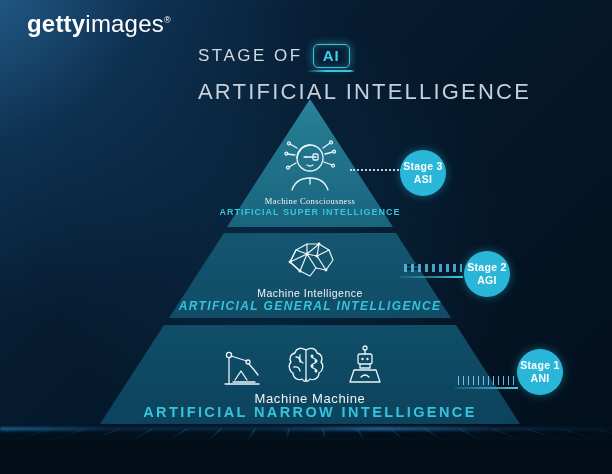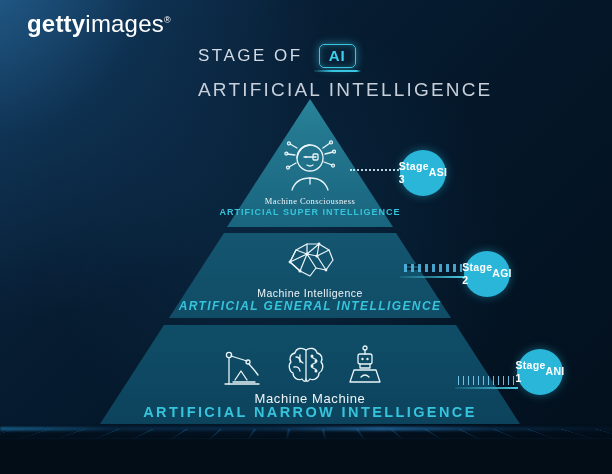--- a/index.html
+++ b/index.html
@@ -9,27 +9,27 @@
             radial-gradient(circle at -5% -8%, rgba(45,115,170,.75) 0%, rgba(25,75,120,.35) 22%, rgba(10,35,65,0) 45%),
             radial-gradient(circle at 45% 55%, rgba(20,70,110,.30) 0%, rgba(6,25,45,0) 55%),
             linear-gradient(135deg,#0b2b47 0%,#071d33 30%,#041627 60%,#03101d 100%); padding-left: 8px;}
   
   .logo{position:absolute;left:27px;top:10px;color:#fff;font-size:24px;letter-spacing:.2px;}
   .logo b{font-weight:700;}
   .logo .reg{font-size:9px;vertical-align:super;}
   
   .title{position:absolute;left:198px;top:44px;color:#d3dbe4;}
   .t1{font-size:17px;letter-spacing:2.5px;display:flex;align-items:center;}
-  .ai-box{display:inline-block;margin-left:16px;padding:2px 9px 3px;border:1.6px solid #38c5de;
+  .ai-box{display:inline-block;margin-left:10px;padding:2px 9px 3px;border:1.6px solid #38c5de;
           border-radius:5px;color:#3bd1ea;font-weight:700;font-size:15px;letter-spacing:1px;
           box-shadow:0 0 9px rgba(56,197,222,.55), inset 0 0 6px rgba(56,197,222,.35);
           position:relative;background:rgba(10,40,60,.25);}
   .ai-box::after{content:"";position:absolute;left:-6px;right:-6px;bottom:-5px;height:2px;
           background:linear-gradient(90deg,rgba(56,197,222,.1),#38c5de 40%,#38c5de 90%,rgba(56,197,222,0));}
-  .t2{margin-top:11px;font-size:19px;letter-spacing:2.2px;color:#c6cfda;}
+  .t2{margin-top:11px;font-size:22px;letter-spacing:2.2px;color:#c6cfda;}
   
   .band{position:absolute;inset:0;}
   .band1{clip-path:polygon(310px 99px,393px 227px,227px 227px);
          background:linear-gradient(180deg,#3ba8c0 0%,#23788f 30%,#145a75 62%,#0e4560 100%);}
   .band2{clip-path:polygon(224px 233px,396px 233px,451px 318px,169px 318px);
          background:linear-gradient(180deg,#2c84a0 0%,#2c84a0 4px,#18607a 30%,#114d67 70%,#0d425c 100%);}
   .band3{clip-path:polygon(164px 325px,456px 325px,520px 424px,100px 424px);
          background:linear-gradient(180deg,#2b7f9b 0%,#2b7f9b 4px,#176076 35%,#0f4d67 75%,#0c405a 100%);}
   
   .lvl-label{position:absolute;left:310px;transform:translateX(-50%);color:#eef6fa;white-space:nowrap;}
@@ -51,21 +51,21 @@
   .c2pix{position:absolute;left:404px;top:264px;width:58px;height:8px;
          background:
            repeating-linear-gradient(90deg,rgba(90,205,250,.9) 0 3px,transparent 3px 7px),
            repeating-linear-gradient(0deg,transparent 0 2px,rgba(5,20,35,.9) 2px 4px);
          opacity:.85;}
   .c1ruler{position:absolute;left:458px;top:376px;width:58px;height:9px;
          background:repeating-linear-gradient(90deg,rgba(130,215,255,.85) 0 1.3px,transparent 1.3px 5px);
          -webkit-mask:linear-gradient(0deg,#000 0 100%);}
   
   .badge{position:absolute;width:46px;height:46px;border-radius:50%;background:#29b6d8;
-         color:#fff;display:flex;flex-direction:row;align-items:center;justify-content:center;
+         color:#fff;display:flex;flex-direction:column;align-items:center;justify-content:center;
          font-weight:700;font-size:10.5px;line-height:1.25;letter-spacing:.3px;
          box-shadow:0 0 10px rgba(41,182,216,.45);}
   .b3{left:400px;top:150px;}
   .b2{left:464px;top:251px;}
   .b1{left:517px;top:349px;}
   
   .grid{position:absolute;top:429px;left:-120px;width:852px;height:230px;
         transform-origin:50% 0;transform:perspective(150px) rotateX(63deg);
         background:
           repeating-linear-gradient(90deg,rgba(45,165,255,.55) 0 2px,transparent 2px 34px),

